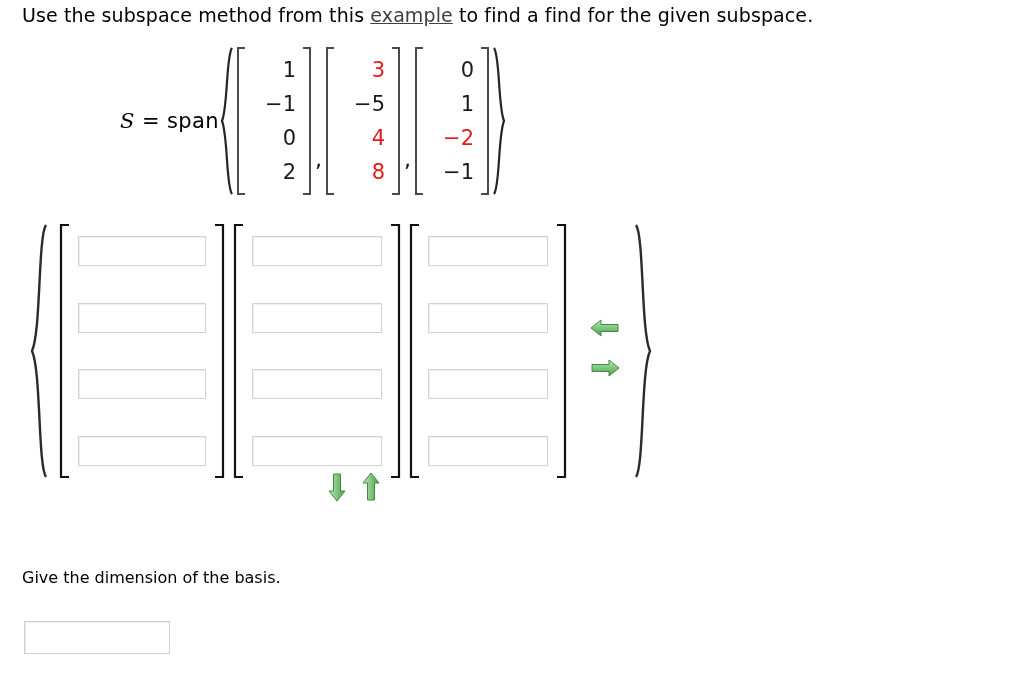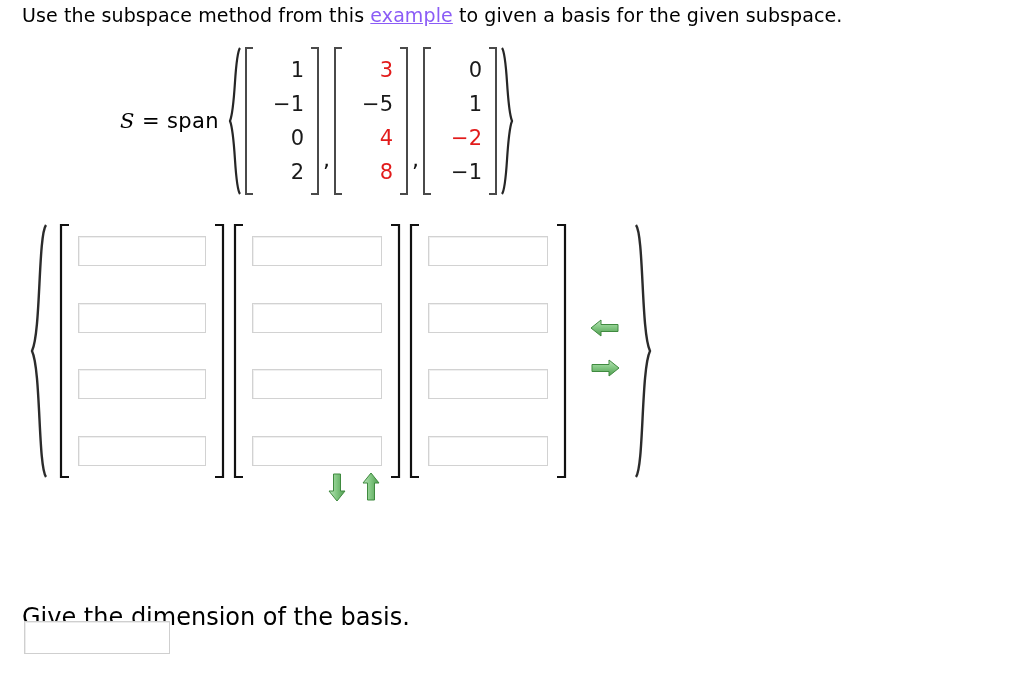--- a/index.html
+++ b/index.html
@@ -20,36 +20,35 @@
   .prompt {
     position: absolute;
     left: 22px;
     top: 3px;
     font-size: 19px;
     line-height: 24px;
     white-space: nowrap;
     letter-spacing: 0.1px;
   }
   .prompt .link {
-    color: #8b5cf6;
+    color: #404040;
   }
 
   
   .span-expr {
     position: absolute;
     left: 120px;
     top: 46px;
     display: flex;
     align-items: center;
     height: 150px;
   }
   .lhs {
     font-size: 21px;
     white-space: nowrap;
-    margin-right: 8px;
     letter-spacing: 0.4px;
   }
   .lhs .var {
     font-style: italic;
     font-family: "DejaVu Serif", "Liberation Serif", serif;
     font-size: 21px;
   }
 
   
   .brace {
@@ -171,22 +170,22 @@
   .closing-brace-wrap {
     margin-left: 2px;
     display: flex;
     align-items: stretch;
   }
 
   
   .dim-label {
     position: absolute;
     left: 22px;
-    top: 603px;
-    font-size: 24px;
+    top: 568px;
+    font-size: 16px;
     white-space: nowrap;
   }
   .dim-input {
     position: absolute;
     left: 24px;
     top: 621px;
     width: 146px;
     height: 33px;
     box-sizing: border-box;
     background: #ffffff;
@@ -195,21 +194,21 @@
     font-size: 15px;
     padding: 0 6px;
     font-family: "DejaVu Sans", "Liberation Sans", sans-serif;
     outline: none;
   }
 </style>
 </head>
 <body>
 
 <div class="prompt">
-  <span>Use the subspace method from this </span><a class="link" href="#">example</a><span> to given a basis for the given subspace.</span>
+  <span>Use the subspace method from this </span><a class="link" href="#">example</a><span> to find a find for the given subspace.</span>
 </div>
 
 <div class="span-expr">
 
   <div class="lhs">
     <span class="var">S</span>
     <span>=</span>
     <span>span</span>
   </div>
 

